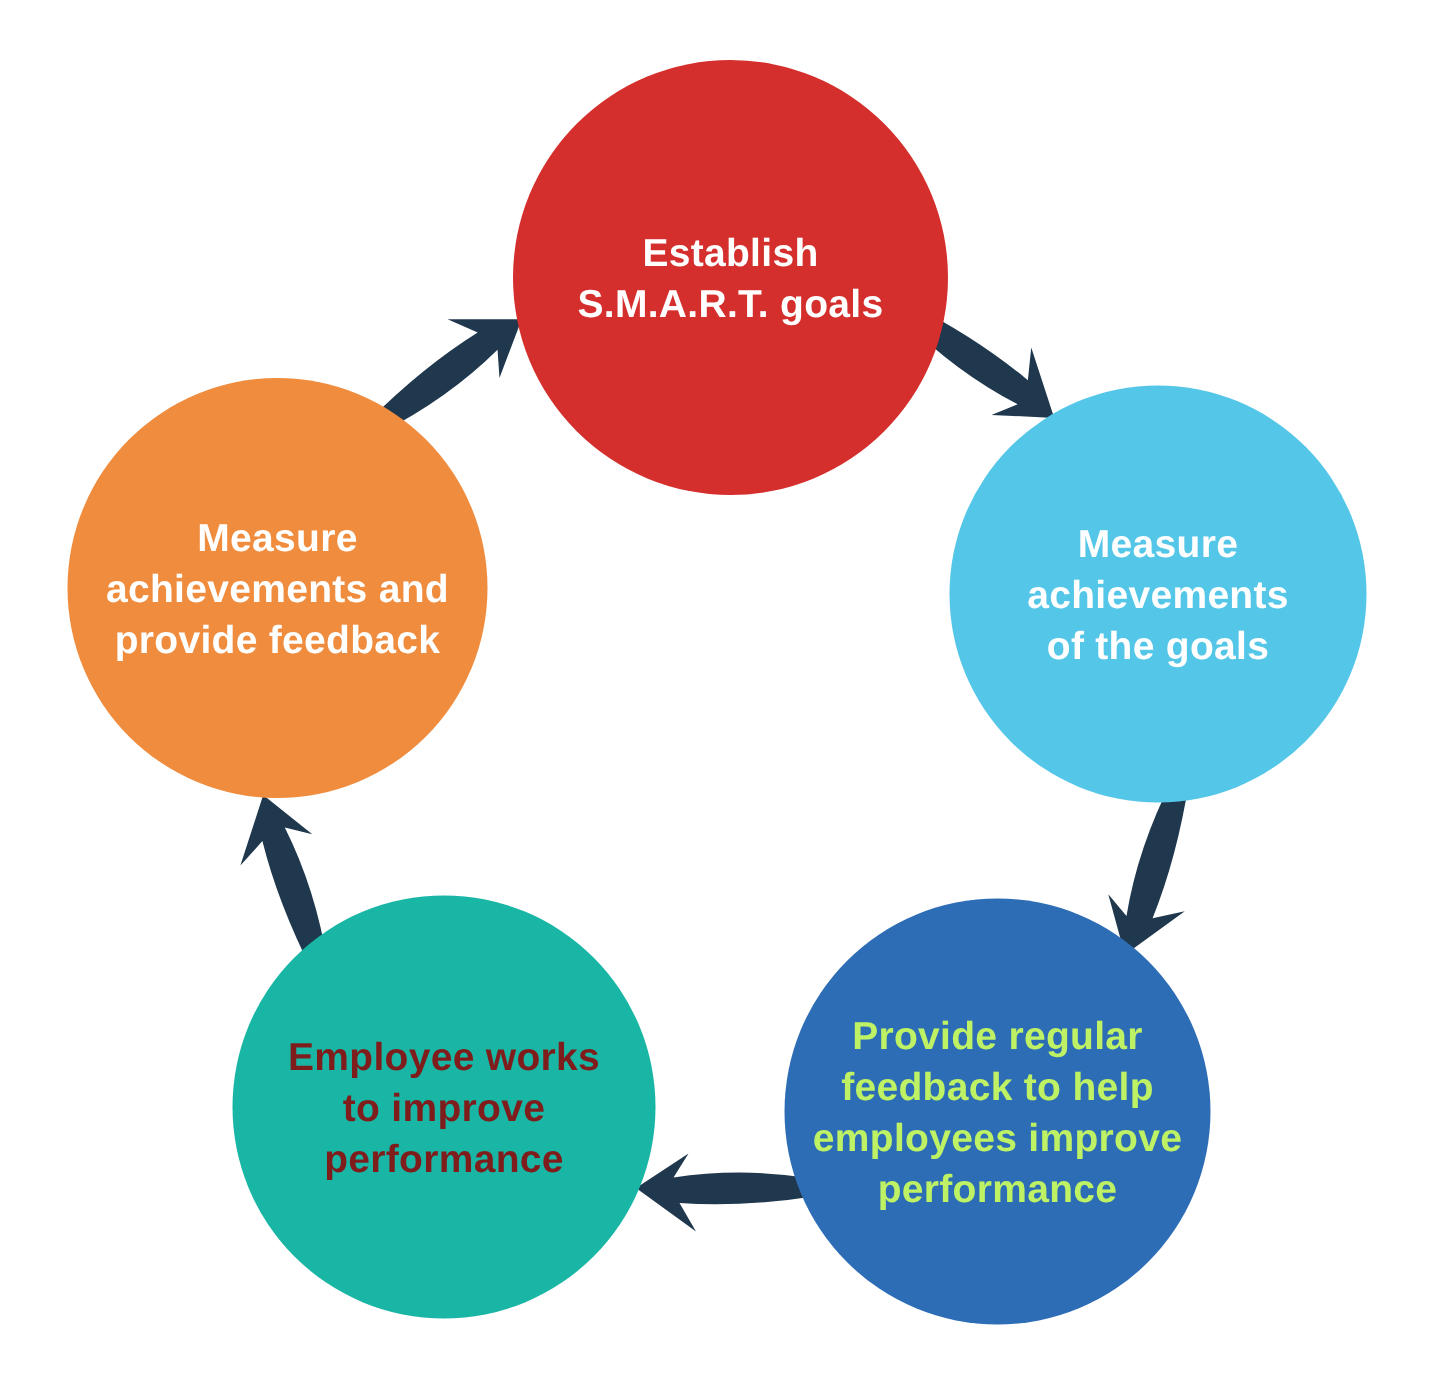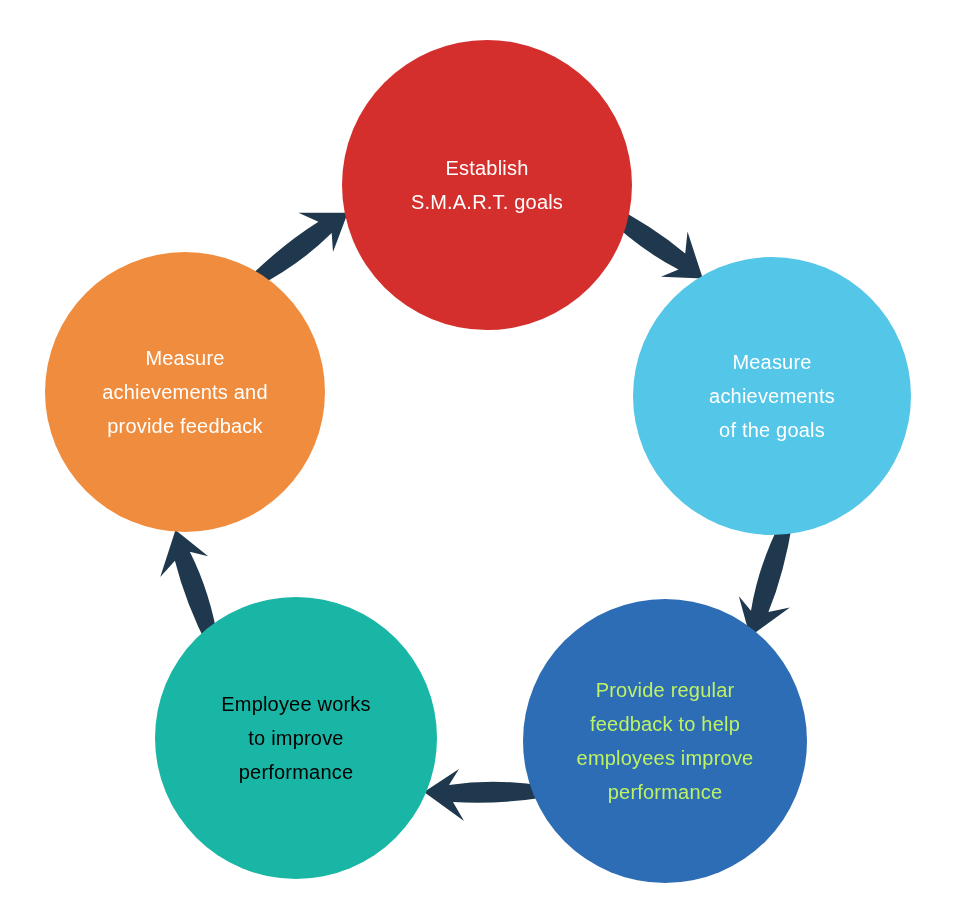--- a/index.html
+++ b/index.html
@@ -28,23 +28,23 @@
     display: flex;
     align-items: center;
     justify-content: center;
     text-align: center;
     box-sizing: border-box;
   }
   .circle .label {
     display: block;
     white-space: pre-line;
     color: #ffffff;
-    font-size: 20px;
+    font-size: 26px;
     line-height: 34px;
-    font-weight: 400;
+    font-weight: 700;
     letter-spacing: 0.2px;
     padding: 0 16px;
   }
   
   .s0 { left: 342px; top: 40px;  width: 290px; height: 290px; }
   .s1 { left: 633px; top: 257px; width: 278px; height: 278px; }
   .s2 { left: 523px; top: 599px; width: 284px; height: 284px; }
   .s3 { left: 155px; top: 597px; width: 282px; height: 282px; }
   .s4 { left: 45px;  top: 252px; width: 280px; height: 280px; }
 </style>
@@ -74,21 +74,21 @@
   </div>
 
   <div class="circle s2" style="background: rgb(45, 109, 181);">
     <span class="label" style="color: #bef264;">Provide regular
 feedback to help
 employees improve
 performance</span>
   </div>
 
   <div class="circle s3" style="background: rgb(25, 182, 165);">
-    <span class="label" style="color: #000000;">Employee works
+    <span class="label" style="color: #7f1d1d;">Employee works
 to improve
 performance</span>
   </div>
 
   <div class="circle s4" style="background: rgb(240, 140, 62);">
     <span class="label" style="color: rgb(255, 255, 255);">Measure
 achievements and
 provide feedback</span>
   </div>
 

